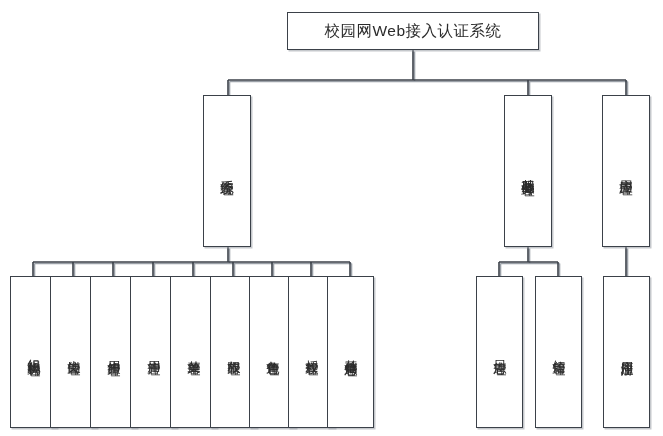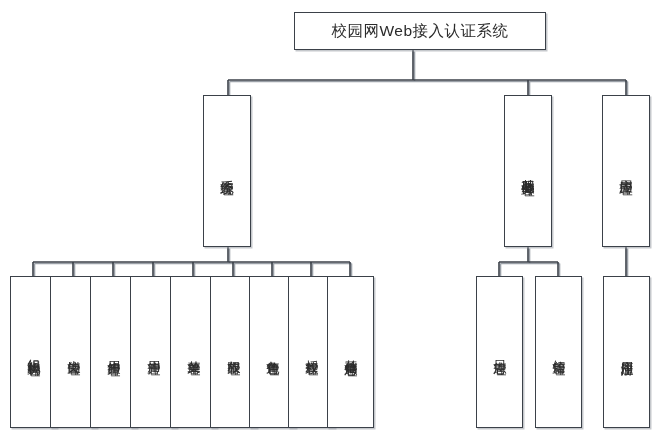--- a/index.html
+++ b/index.html
@@ -122,21 +122,21 @@
 
     <path d="M 528 247 L 528 262"></path>
     <path d="M 499 262 L 558 262"></path>
     <path d="M 499 262 L 499 276"></path>
     <path d="M 558 262 L 558 276"></path>
 
     <path d="M 626 247 L 626 276"></path>
   </g>
 </svg>
 
-<div class="node horizontal" style="left:287px; top:12px; width:252px; height:38px;margin-left:7px;">
+<div class="node horizontal" style="left:287px; top:12px; width:252px; height:38px;">
   <span class="node-label">校园网Web接入认证系统</span>
 </div>
 
 <div class="node vertical" style="left:203px; top:95px; width:48px; height:152px;">
   <span class="node-label">系统管理</span>
 </div>
 
 <div class="node vertical" style="left:504px; top:95px; width:48px; height:152px;">
   <span class="node-label">基础服务管理</span>
 </div>

